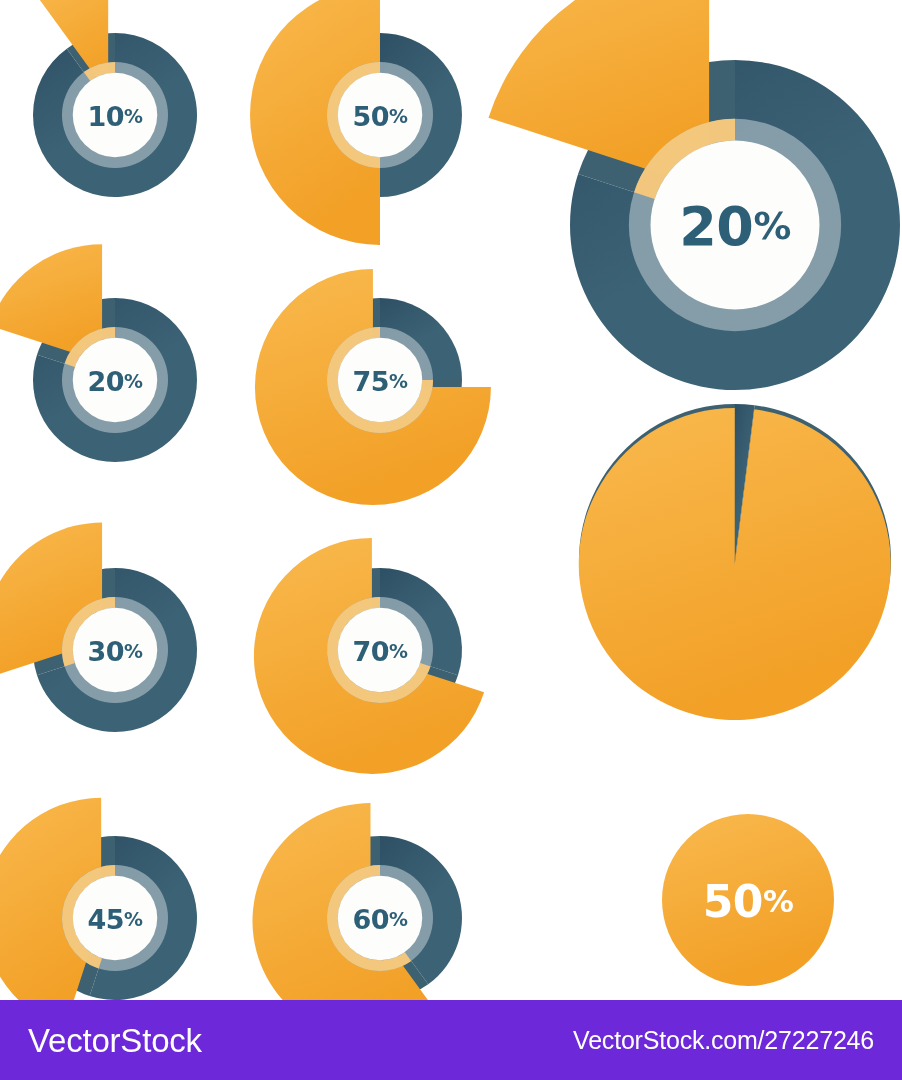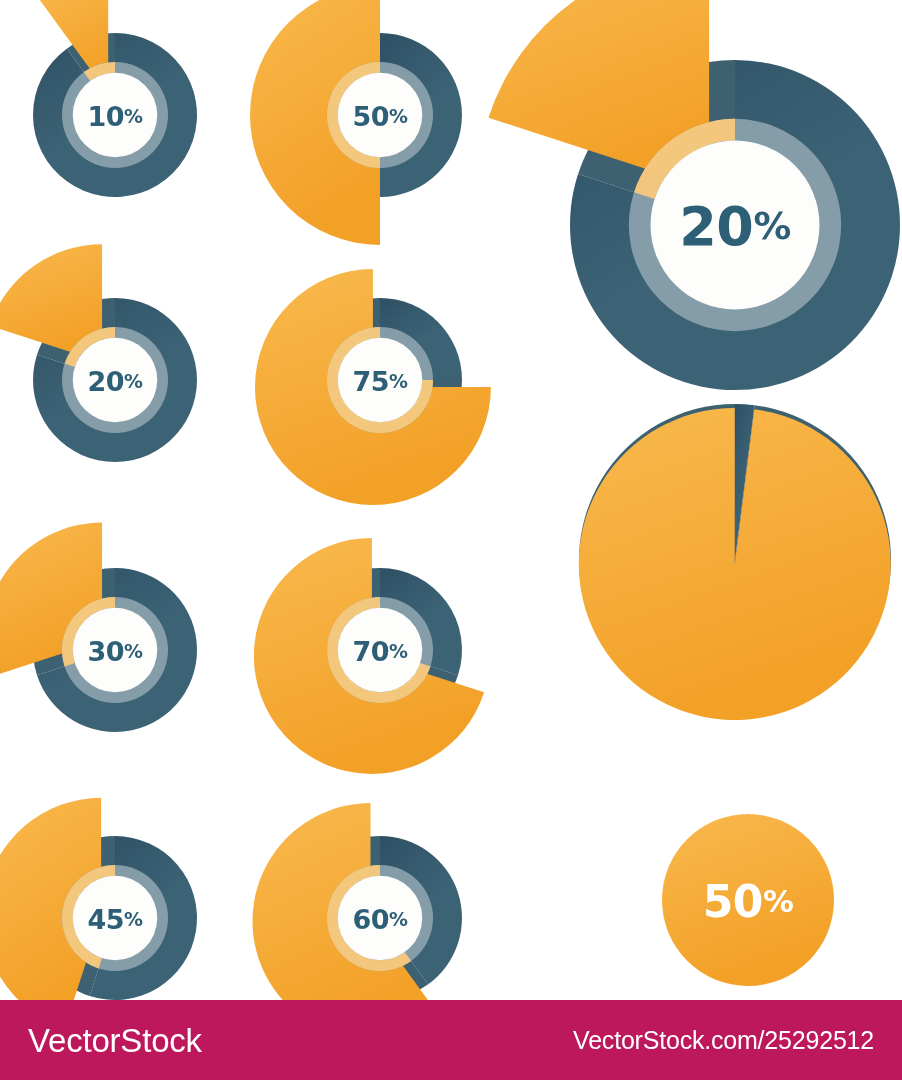--- a/index.html
+++ b/index.html
@@ -44,21 +44,21 @@
     fill: #ffffff;
   }
 
   
   #footer {
     position: absolute;
     left: 0;
     top: 1000px;
     width: 902px;
     height: 80px;
-    background: #be185d;
+    background: #6d28d9;
     display: flex;
     align-items: center;
     justify-content: space-between;
     box-sizing: border-box;
     padding: 16px 28px;
   }
   #footer .brand {
     color: #ffffff;
     font-family: "Liberation Sans", sans-serif;
     font-size: 33px;
@@ -330,14 +330,14 @@
         <circle cx="94" cy="94" r="86" fill="url(#go-10)"></circle>
         <g>
           <text x="94" y="94.88" font-size="44" class="pct-label on-orange"><tspan>50</tspan><tspan font-size="30.799999999999997" dy="0">%</tspan></text>
         </g>
       </svg>
     </div>
   </div>
 
 <div id="footer">
   <div class="brand">VectorStock</div>
-  <div class="url">VectorStock.com/25292512</div>
+  <div class="url">VectorStock.com/27227246</div>
 </div>
 
 </body></html>

